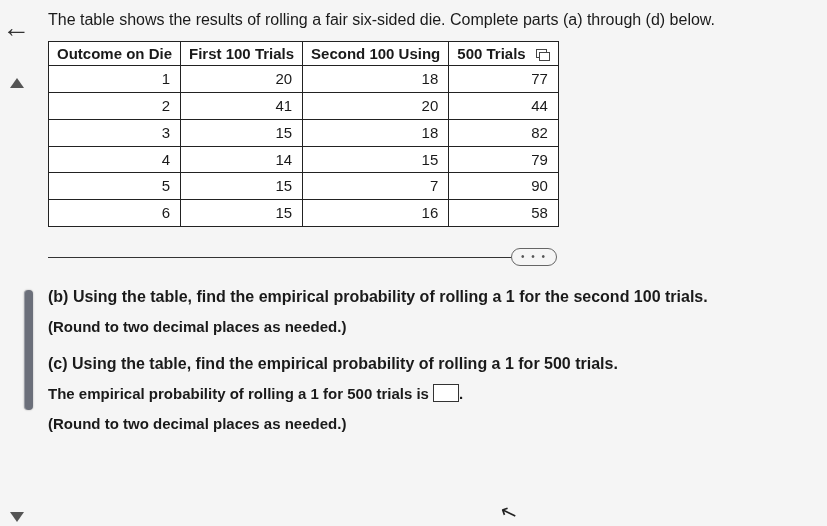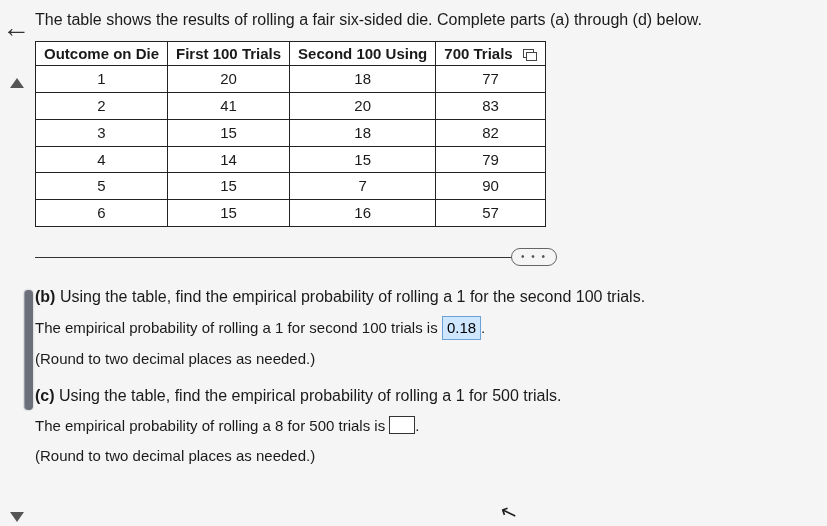--- a/index.html
+++ b/index.html
@@ -23,36 +23,36 @@
     .up-triangle {
       position: absolute;
       left: 10px;
       top: 78px;
       width: 0; height: 0;
       border-left: 7px solid transparent;
       border-right: 7px solid transparent;
       border-bottom: 10px solid #555;
     }
     .content {
-      padding: 8px 20px 8px 35px;
+      padding: 8px 20px 8px 48px;
       font-size: 16px;
       line-height: 1.45;
     }
     .instruction {
       margin-bottom: 10px;
     }
     table.data {
       border-collapse: collapse;
       margin-bottom: 16px;
       background: #fff;
     }
     table.data th, table.data td {
       border: 1px solid #222;
       padding: 2px 10px;
-      text-align: center;
+      text-align: right;
       font-weight: normal;
       font-size: 15px;
     }
     table.data th {
       font-weight: bold;
       line-height: 1.15;
       padding: 3px 8px;
     }
     .copy-icon {
       display: inline-block;
@@ -107,21 +107,21 @@
     }
     .down-triangle {
       position: absolute;
       left: 10px;
       bottom: 4px;
       width: 0; height: 0;
       border-left: 7px solid transparent;
       border-right: 7px solid transparent;
       border-top: 10px solid #555;
     }
-    .para { margin: 8px 0; }
+    .para { margin: 8px 0; font-weight: bold; }
     .answer-box {
       display: inline-block;
       background: #cfe6ff;
       border: 1px solid #6aa2d8;
       padding: 0 4px;
       color: #000;
     }
     .blank-box {
       display: inline-block;
       width: 26px; height: 18px;
@@ -153,37 +153,37 @@
 
   <div class="instruction">The table shows the results of rolling a fair six-sided die. Complete parts (a) through (d) below.</div>
 
   <table class="data">
     <thead>
       <tr>
         <th><span>Outcome on Die</span></th>
         <th><span>First 100 Trials</span></th>
         <th><span>Second 100 Using</span></th>
         <th>
-          <span>700 Trials</span>
+          <span>500 Trials</span>
           <span class="copy-icon"></span>
         </th>
       </tr>
     </thead>
     <tbody>
       <tr>
         <td>1</td>
         <td>20</td>
         <td>18</td>
         <td>77</td>
       </tr>
       <tr>
         <td>2</td>
         <td>41</td>
         <td>20</td>
-        <td>83</td>
+        <td>44</td>
       </tr>
       <tr>
         <td>3</td>
         <td>15</td>
         <td>18</td>
         <td>82</td>
       </tr>
       <tr>
         <td>4</td>
         <td>14</td>
@@ -193,47 +193,43 @@
       <tr>
         <td>5</td>
         <td>15</td>
         <td>7</td>
         <td>90</td>
       </tr>
       <tr>
         <td>6</td>
         <td>15</td>
         <td>16</td>
-        <td>57</td>
+        <td>58</td>
       </tr>
     </tbody>
   </table>
 
   <div class="sep-row">
     <div class="sep-line"></div>
     <div class="dots-pill">• • •</div>
   </div>
 
   <div class="para">
     <b>(b)</b>
     <span>Using the table, find the empirical probability of rolling a 1 for the second 100 trials.</span>
   </div>
 
-  <div class="para sub">
-    <span>The empirical probability of rolling a 1 for second 100 trials is</span>
-    <span class="answer-box">0.18</span><span>.</span>
-  </div>
   <div class="para sub">(Round to two decimal places as needed.)</div>
 
   <div class="para" style="margin-top:14px">
     <b>(c)</b>
     <span>Using the table, find the empirical probability of rolling a 1 for 500 trials.</span>
   </div>
 
   <div class="para sub">
-    <span>The empirical probability of rolling a 8 for 500 trials is</span>
+    <span>The empirical probability of rolling a 1 for 500 trials is</span>
     <span class="blank-box"></span><span>.</span>
   </div>
   <div class="para sub">(Round to two decimal places as needed.)</div>
 
 </div>
 
 <div class="cursor">↖</div>
 
 </body></html>

